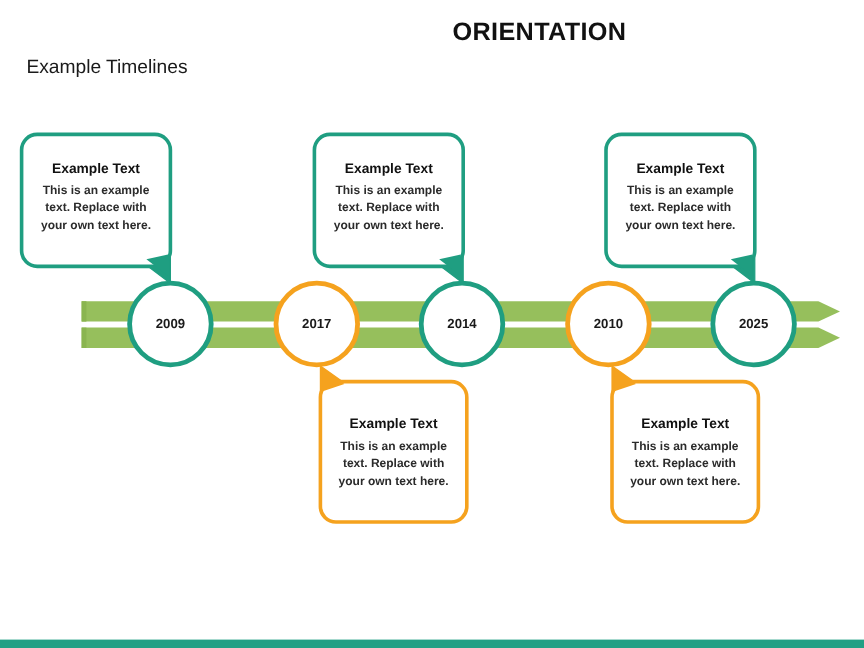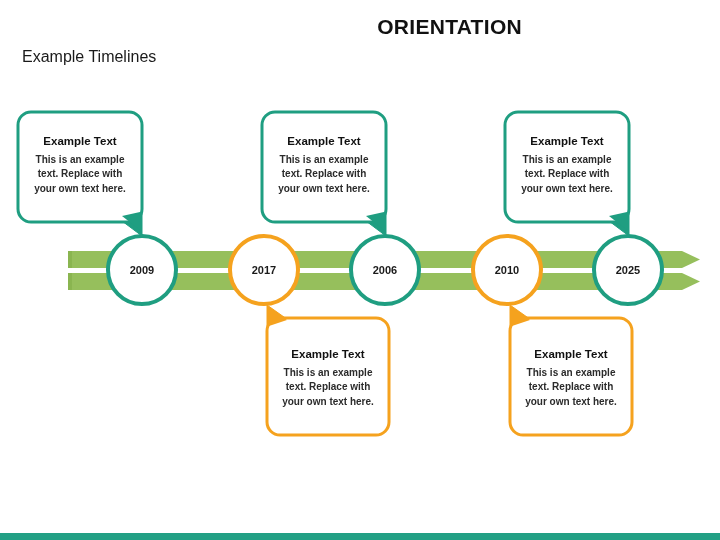--- a/index.html
+++ b/index.html
@@ -152,21 +152,21 @@
     <circle cx="142" cy="270" r="34" fill="#ffffff" stroke="#1F9E81" stroke-width="4"></circle>
     <circle cx="264" cy="270" r="34" fill="#ffffff" stroke="#F5A21E" stroke-width="4"></circle>
     <circle cx="385" cy="270" r="34" fill="#ffffff" stroke="#1F9E81" stroke-width="4"></circle>
     <circle cx="507" cy="270" r="34" fill="#ffffff" stroke="#F5A21E" stroke-width="4"></circle>
     <circle cx="628" cy="270" r="34" fill="#ffffff" stroke="#1F9E81" stroke-width="4"></circle>
 
   </svg>
 
   <div class="year-label" style="left:106px; top:265px;">2009</div>
   <div class="year-label" style="left:228px; top:265px;">2017</div>
-  <div class="year-label" style="left:349px; top:265px;">2006</div>
+  <div class="year-label" style="left:349px; top:265px;">2014</div>
   <div class="year-label" style="left:471px; top:265px;">2010</div>
   <div class="year-label" style="left:592px; top:265px;">2025</div>
 
   <div class="callout-text" style="left:26px; top:135px; width:108px;">
     <div class="callout-heading">Example Text</div>
     <div class="callout-body">This is an example text. Replace with your own text here.</div>
   </div>
 
   <div class="callout-text" style="left:270px; top:135px; width:108px;">
     <div class="callout-heading">Example Text</div>

